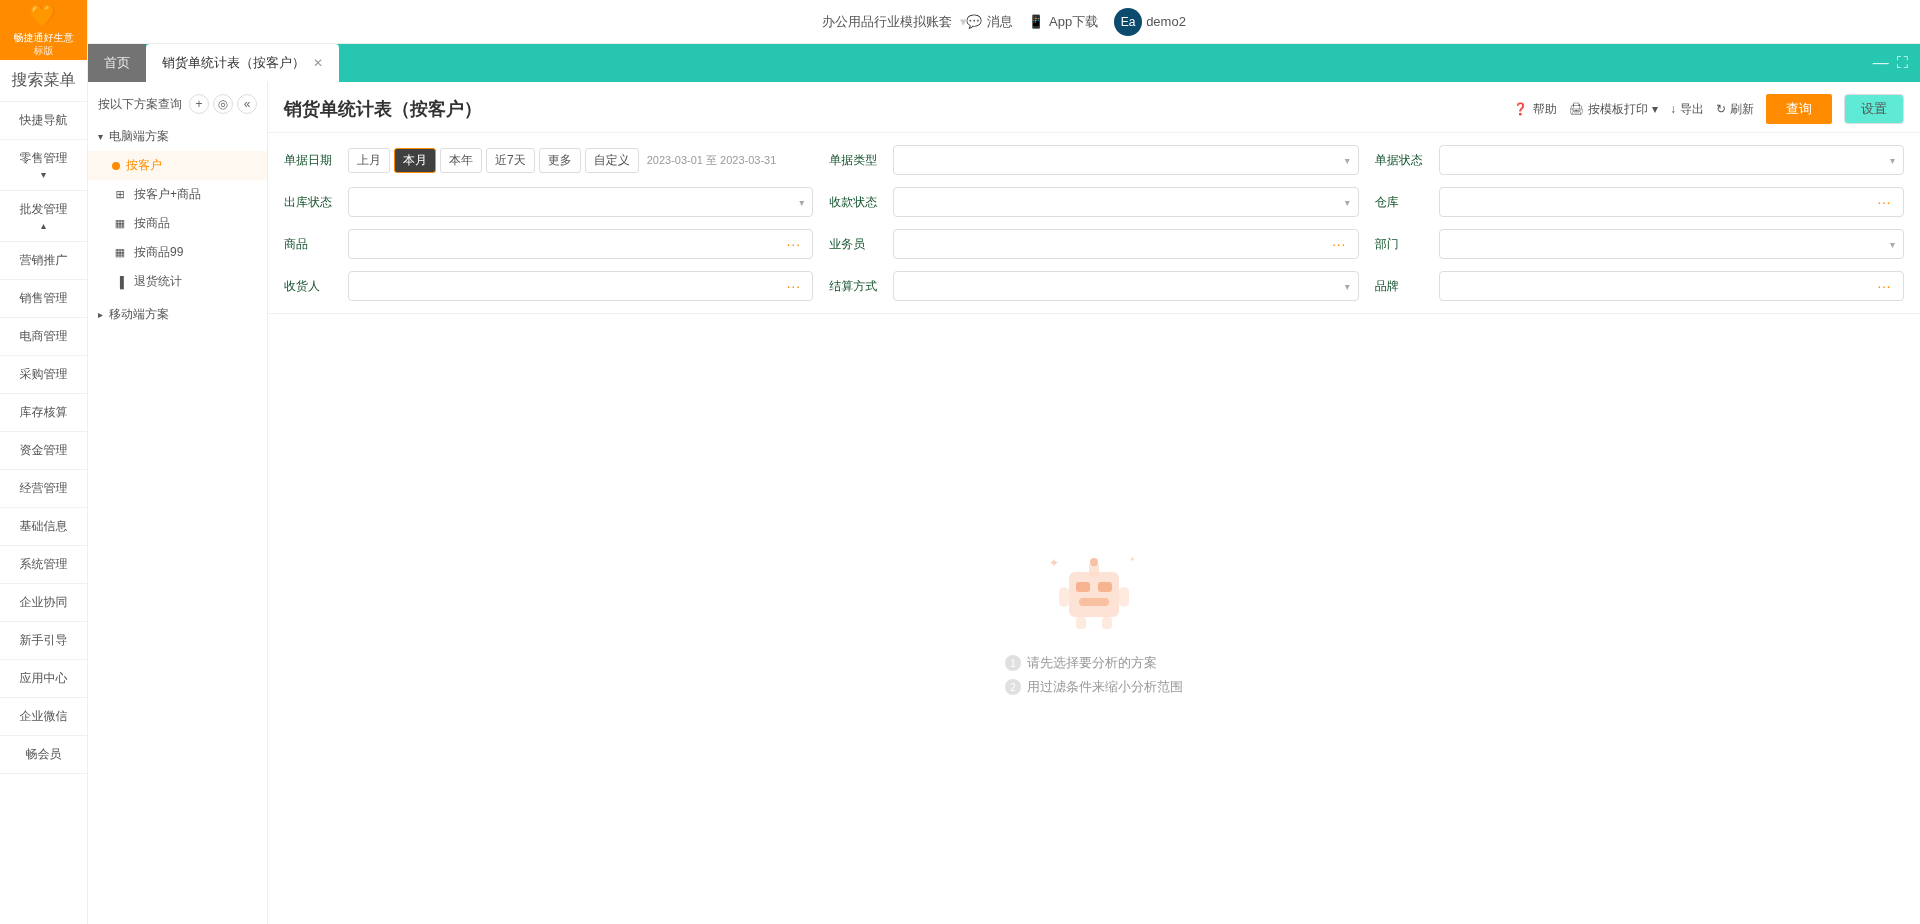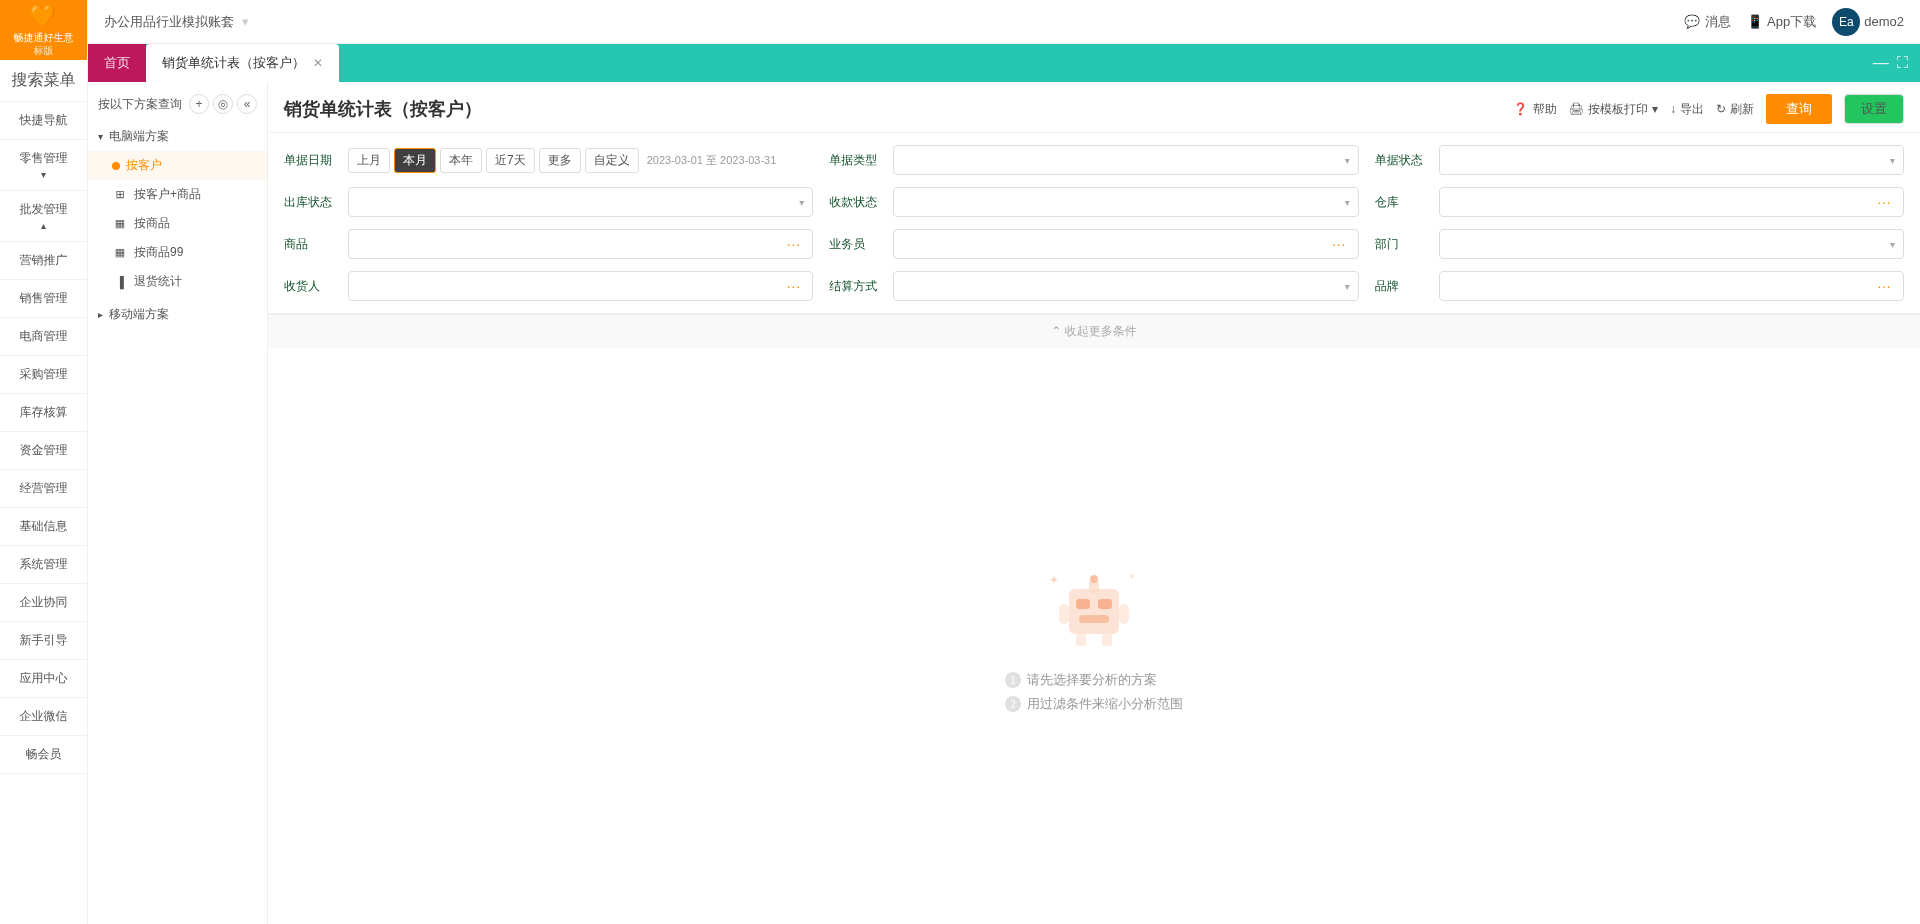--- a/index.html
+++ b/index.html
@@ -73,21 +73,21 @@
       flex-direction: column;
       overflow: hidden;
     }
 
     
     .top-header {
       height: 44px;
       background: #fff;
       display: flex;
       align-items: center;
-      justify-content: space-between;
+      justify-content: center;
       padding: 0 16px;
       border-bottom: 1px solid #eee;
       flex-shrink: 0;
     }
     .top-header-left {
       display: flex;
       align-items: center;
       gap: 8px;
       font-size: 13px;
       color: #555;
@@ -130,21 +130,21 @@
       height: 38px;
       padding: 0 16px;
       display: flex;
       align-items: center;
       gap: 8px;
       cursor: pointer;
       font-size: 13px;
       color: rgba(255,255,255,0.85);
     }
     .tab-item.home {
-      background: #be185d;
+      background: #737373;
     }
     .tab-item.active {
       background: #fff;
       color: #333;
       border-radius: 4px 4px 0 0;
     }
     .tab-close {
       font-size: 12px;
       cursor: pointer;
       color: #999;
@@ -282,21 +282,21 @@
     .btn-query {
       background: #ff8c00;
       color: #fff;
       border: none;
       padding: 6px 20px;
       border-radius: 2px;
       cursor: pointer;
       font-size: 13px;
     }
     .btn-settings {
-      background: #22c55e;
+      background: #5eead4;
       color: #555;
       border: 1px solid #ddd;
       padding: 5px 16px;
       border-radius: 4px;
       cursor: pointer;
       font-size: 13px;
     }
 
     
     .filter-form {
@@ -693,24 +693,20 @@
           <div class="filter-field">
             <span class="filter-label">品牌</span>
             <div class="filter-select">
               <span></span>
               <span class="dots-btn">···</span>
             </div>
           </div>
         </div>
       </div>
 
-      <div class="collapse-bar">
-        <span>⌃ </span>
-        <span>收起更多条件</span>
-      </div>
 
       <div class="empty-state">
         <svg class="empty-icon" viewBox="0 0 120 100" xmlns="http://www.w3.org/2000/svg">
 
           <rect x="35" y="30" width="50" height="45" rx="6" fill="#FDDCCA" opacity="0.8"></rect>
           <rect x="42" y="40" width="14" height="10" rx="3" fill="#F5A67D" opacity="0.8"></rect>
           <rect x="64" y="40" width="14" height="10" rx="3" fill="#F5A67D" opacity="0.8"></rect>
           <rect x="45" y="56" width="30" height="8" rx="4" fill="#F5A67D" opacity="0.6"></rect>
           <rect x="55" y="22" width="10" height="12" rx="2" fill="#FDDCCA" opacity="0.8"></rect>
           <circle cx="60" cy="20" r="4" fill="#F5A67D" opacity="0.7"></circle>

